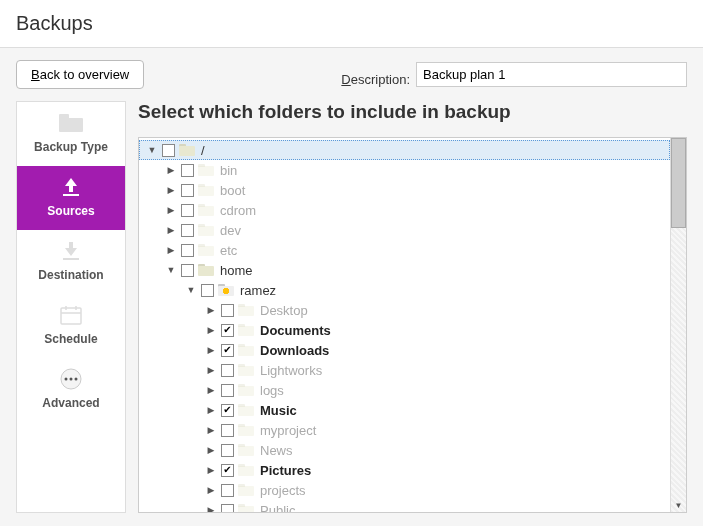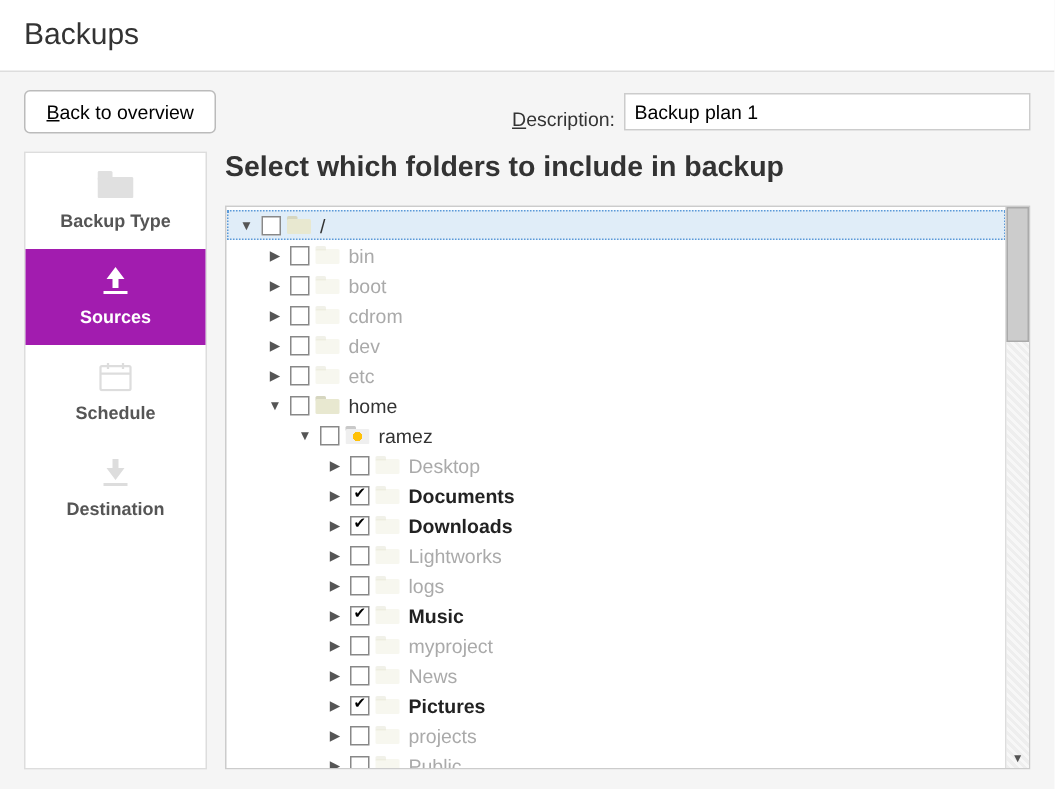--- a/index.html
+++ b/index.html
@@ -52,21 +52,21 @@
     font-size: 13px;
     background: #fff;
   }
   .main {
     display: flex;
     padding: 0 16px 16px 16px;
     gap: 12px;
     height: calc(100% - 98px);
   }
   .sidebar {
-    width: 122px;
+    width: 110px;
     background: #fff;
     border: 1px solid #ddd;
     display: flex;
     flex-direction: column;
     flex-shrink: 0;
   }
   .nav-item {
     display: flex;
     flex-direction: column;
     align-items: center;
@@ -236,37 +236,48 @@
       <span class="nav-icon">
         <svg width="24" height="22" viewBox="0 0 24 22">
             <path d="M12 2 L18 10 L14 10 L14 16 L10 16 L10 10 L6 10 Z" fill="#fff"></path>
             <rect x="4" y="18" width="16" height="2" fill="#fff"></rect>
           </svg>
       </span>
       <span>Sources</span>
     </div>
     <div class="nav-item">
       <span class="nav-icon">
+        <svg width="24" height="22" viewBox="0 0 24 22">
+            <path d="M12 16 L6 8 L10 8 L10 2 L14 2 L14 8 L18 8 Z" fill="#ddd"></path>
+            <rect x="4" y="18" width="16" height="2" fill="#ddd"></rect>
+          </svg>
+      </span>
+      <span>Destination</span>
+    </div>
+    <div class="nav-item">
+      <span class="nav-icon">
         <svg width="22" height="20" viewBox="0 0 22 20">
             <rect x="1" y="3" width="20" height="16" rx="1" fill="none" stroke="#ddd" stroke-width="1.5"></rect>
             <line x1="1" y1="8" x2="21" y2="8" stroke="#ddd" stroke-width="1.5"></line>
             <line x1="6" y1="1" x2="6" y2="5" stroke="#ddd" stroke-width="1.5"></line>
             <line x1="16" y1="1" x2="16" y2="5" stroke="#ddd" stroke-width="1.5"></line>
           </svg>
       </span>
       <span>Schedule</span>
     </div>
     <div class="nav-item">
       <span class="nav-icon">
-        <svg width="24" height="22" viewBox="0 0 24 22">
-            <path d="M12 16 L6 8 L10 8 L10 2 L14 2 L14 8 L18 8 Z" fill="#ddd"></path>
-            <rect x="4" y="18" width="16" height="2" fill="#ddd"></rect>
+        <svg width="22" height="22" viewBox="0 0 22 22">
+            <circle cx="11" cy="11" r="10" fill="#f4f4f4" stroke="#ccc"></circle>
+            <circle cx="6" cy="11" r="1.5" fill="#555"></circle>
+            <circle cx="11" cy="11" r="1.5" fill="#555"></circle>
+            <circle cx="16" cy="11" r="1.5" fill="#555"></circle>
           </svg>
       </span>
-      <span>Destination</span>
+      <span>Advanced</span>
     </div>
   </div>
 
   <div class="content">
     <h2>Select which folders to include in backup</h2>
     <div class="tree-wrap">
       <div class="tree" id="tree">
           <div class="node sel" style="padding-left: 6px;">
             <span class="expander">▼</span>
             <span class="cb"></span>

